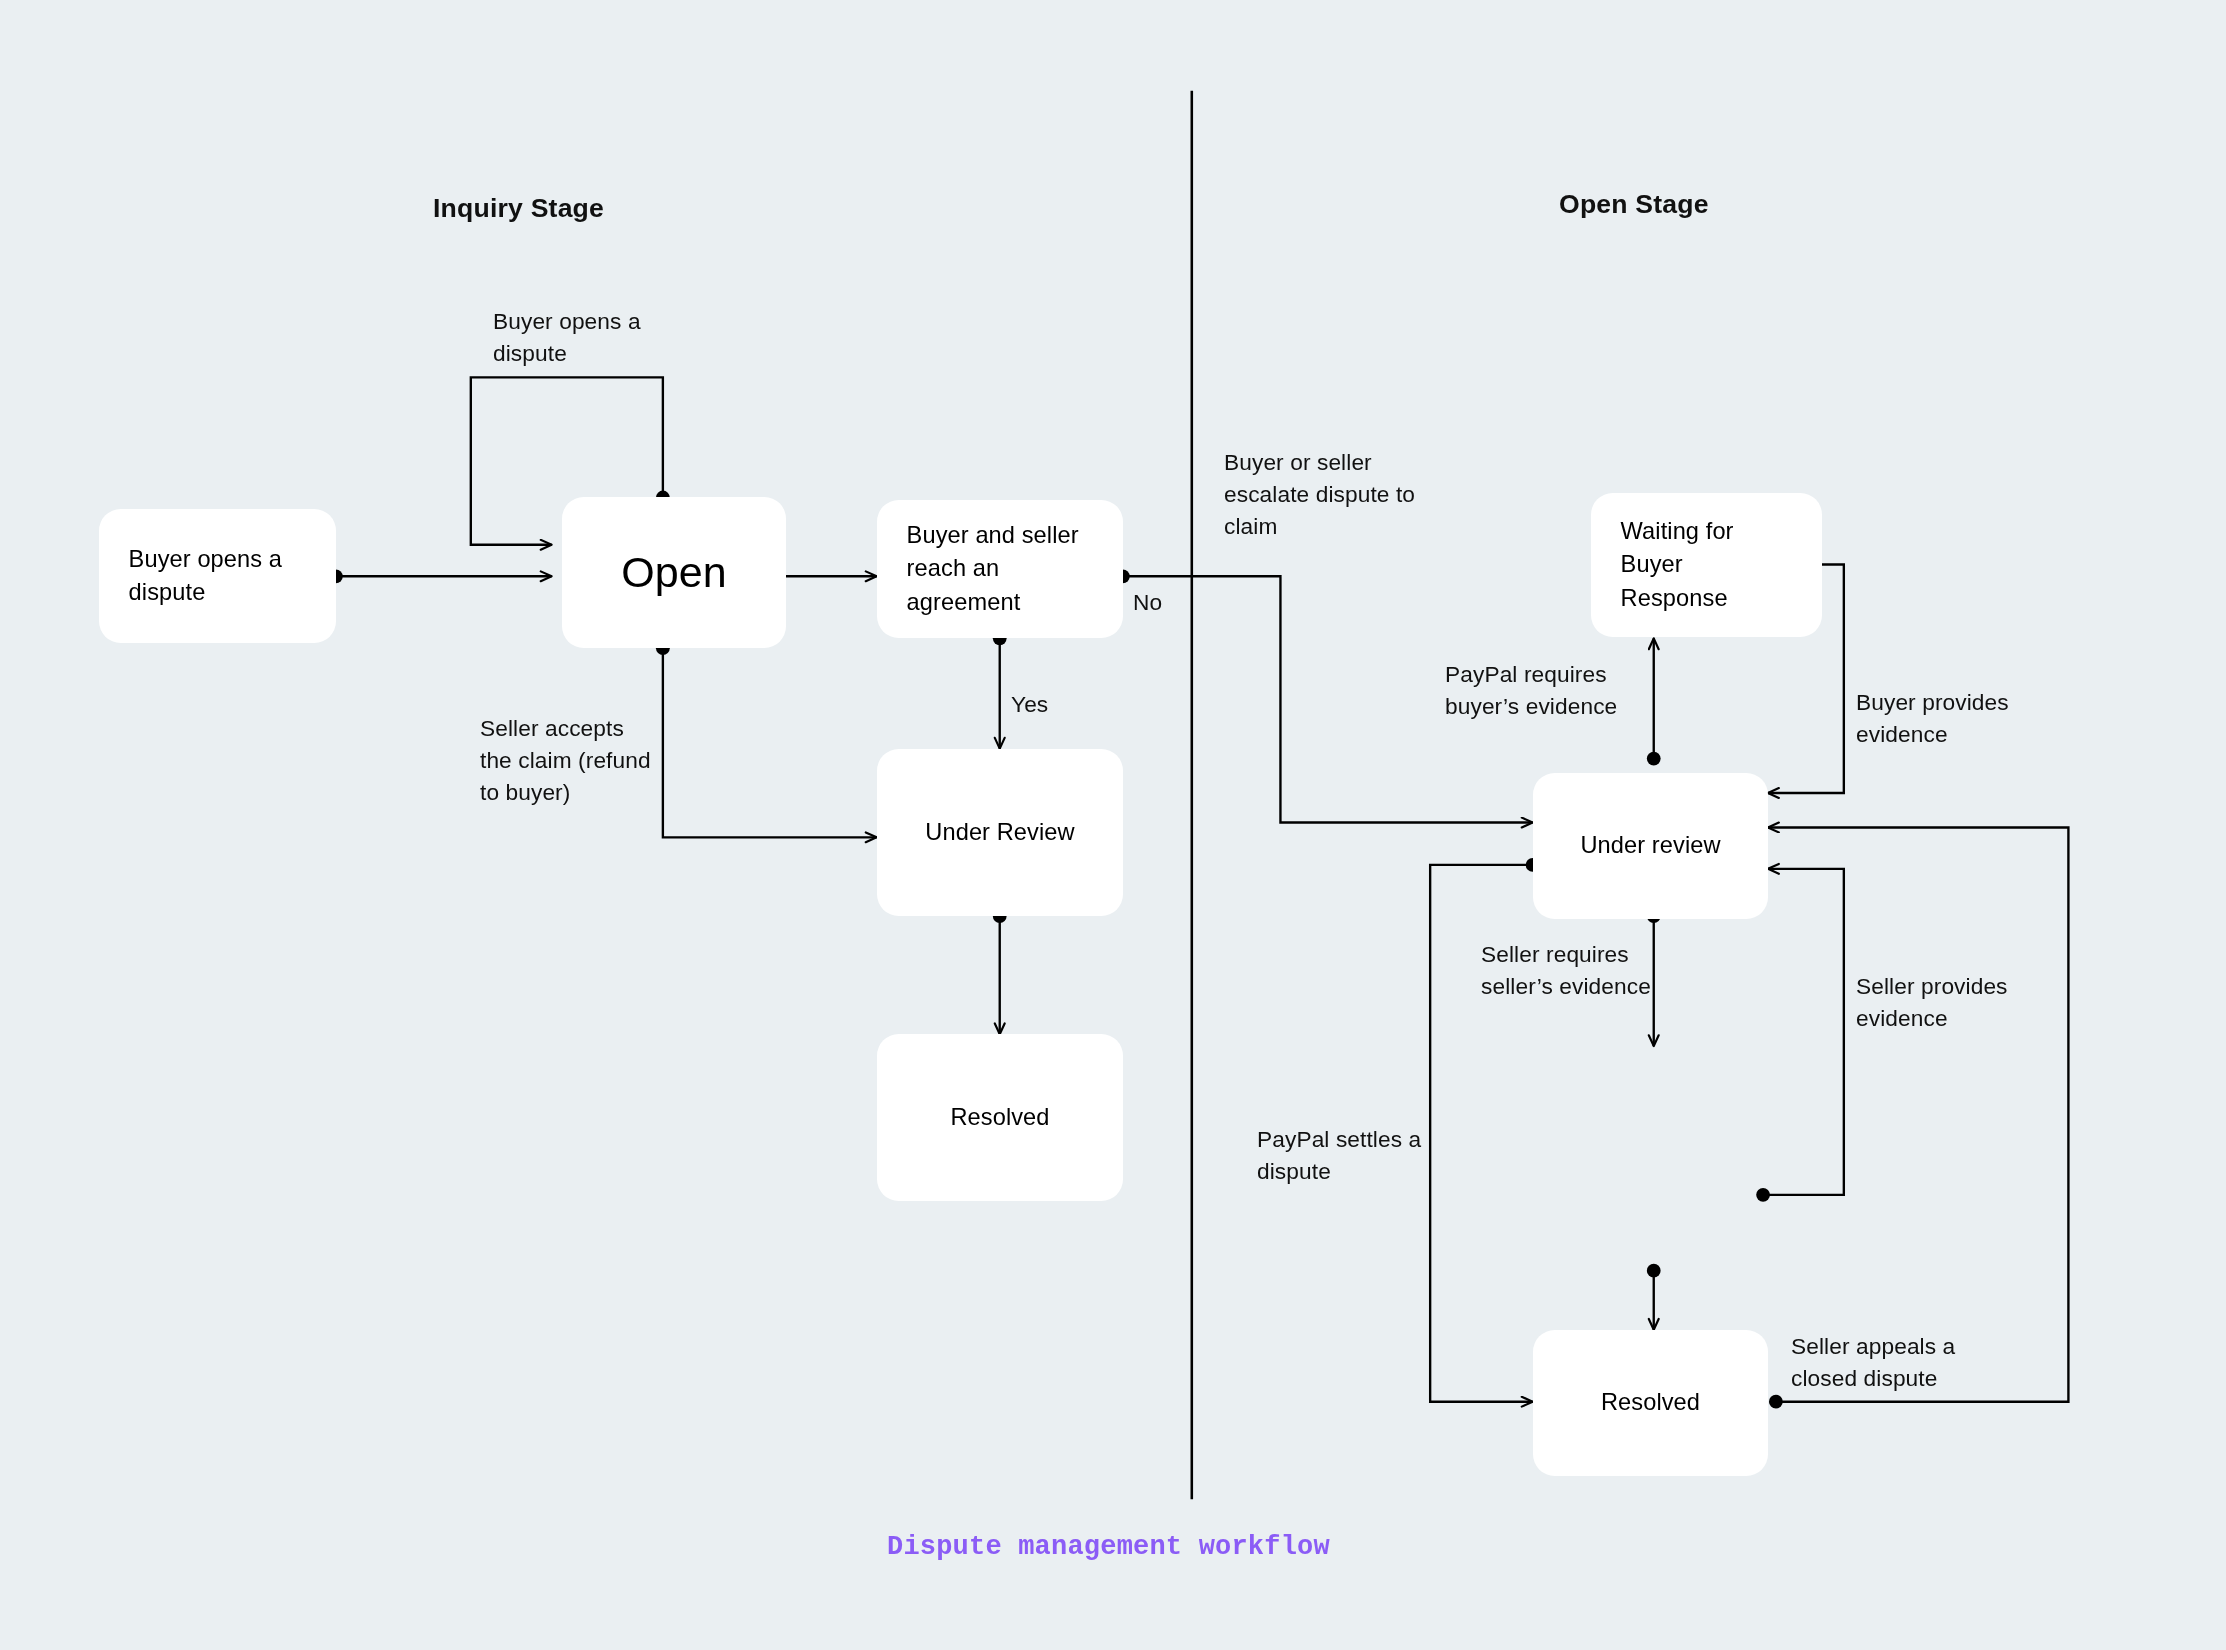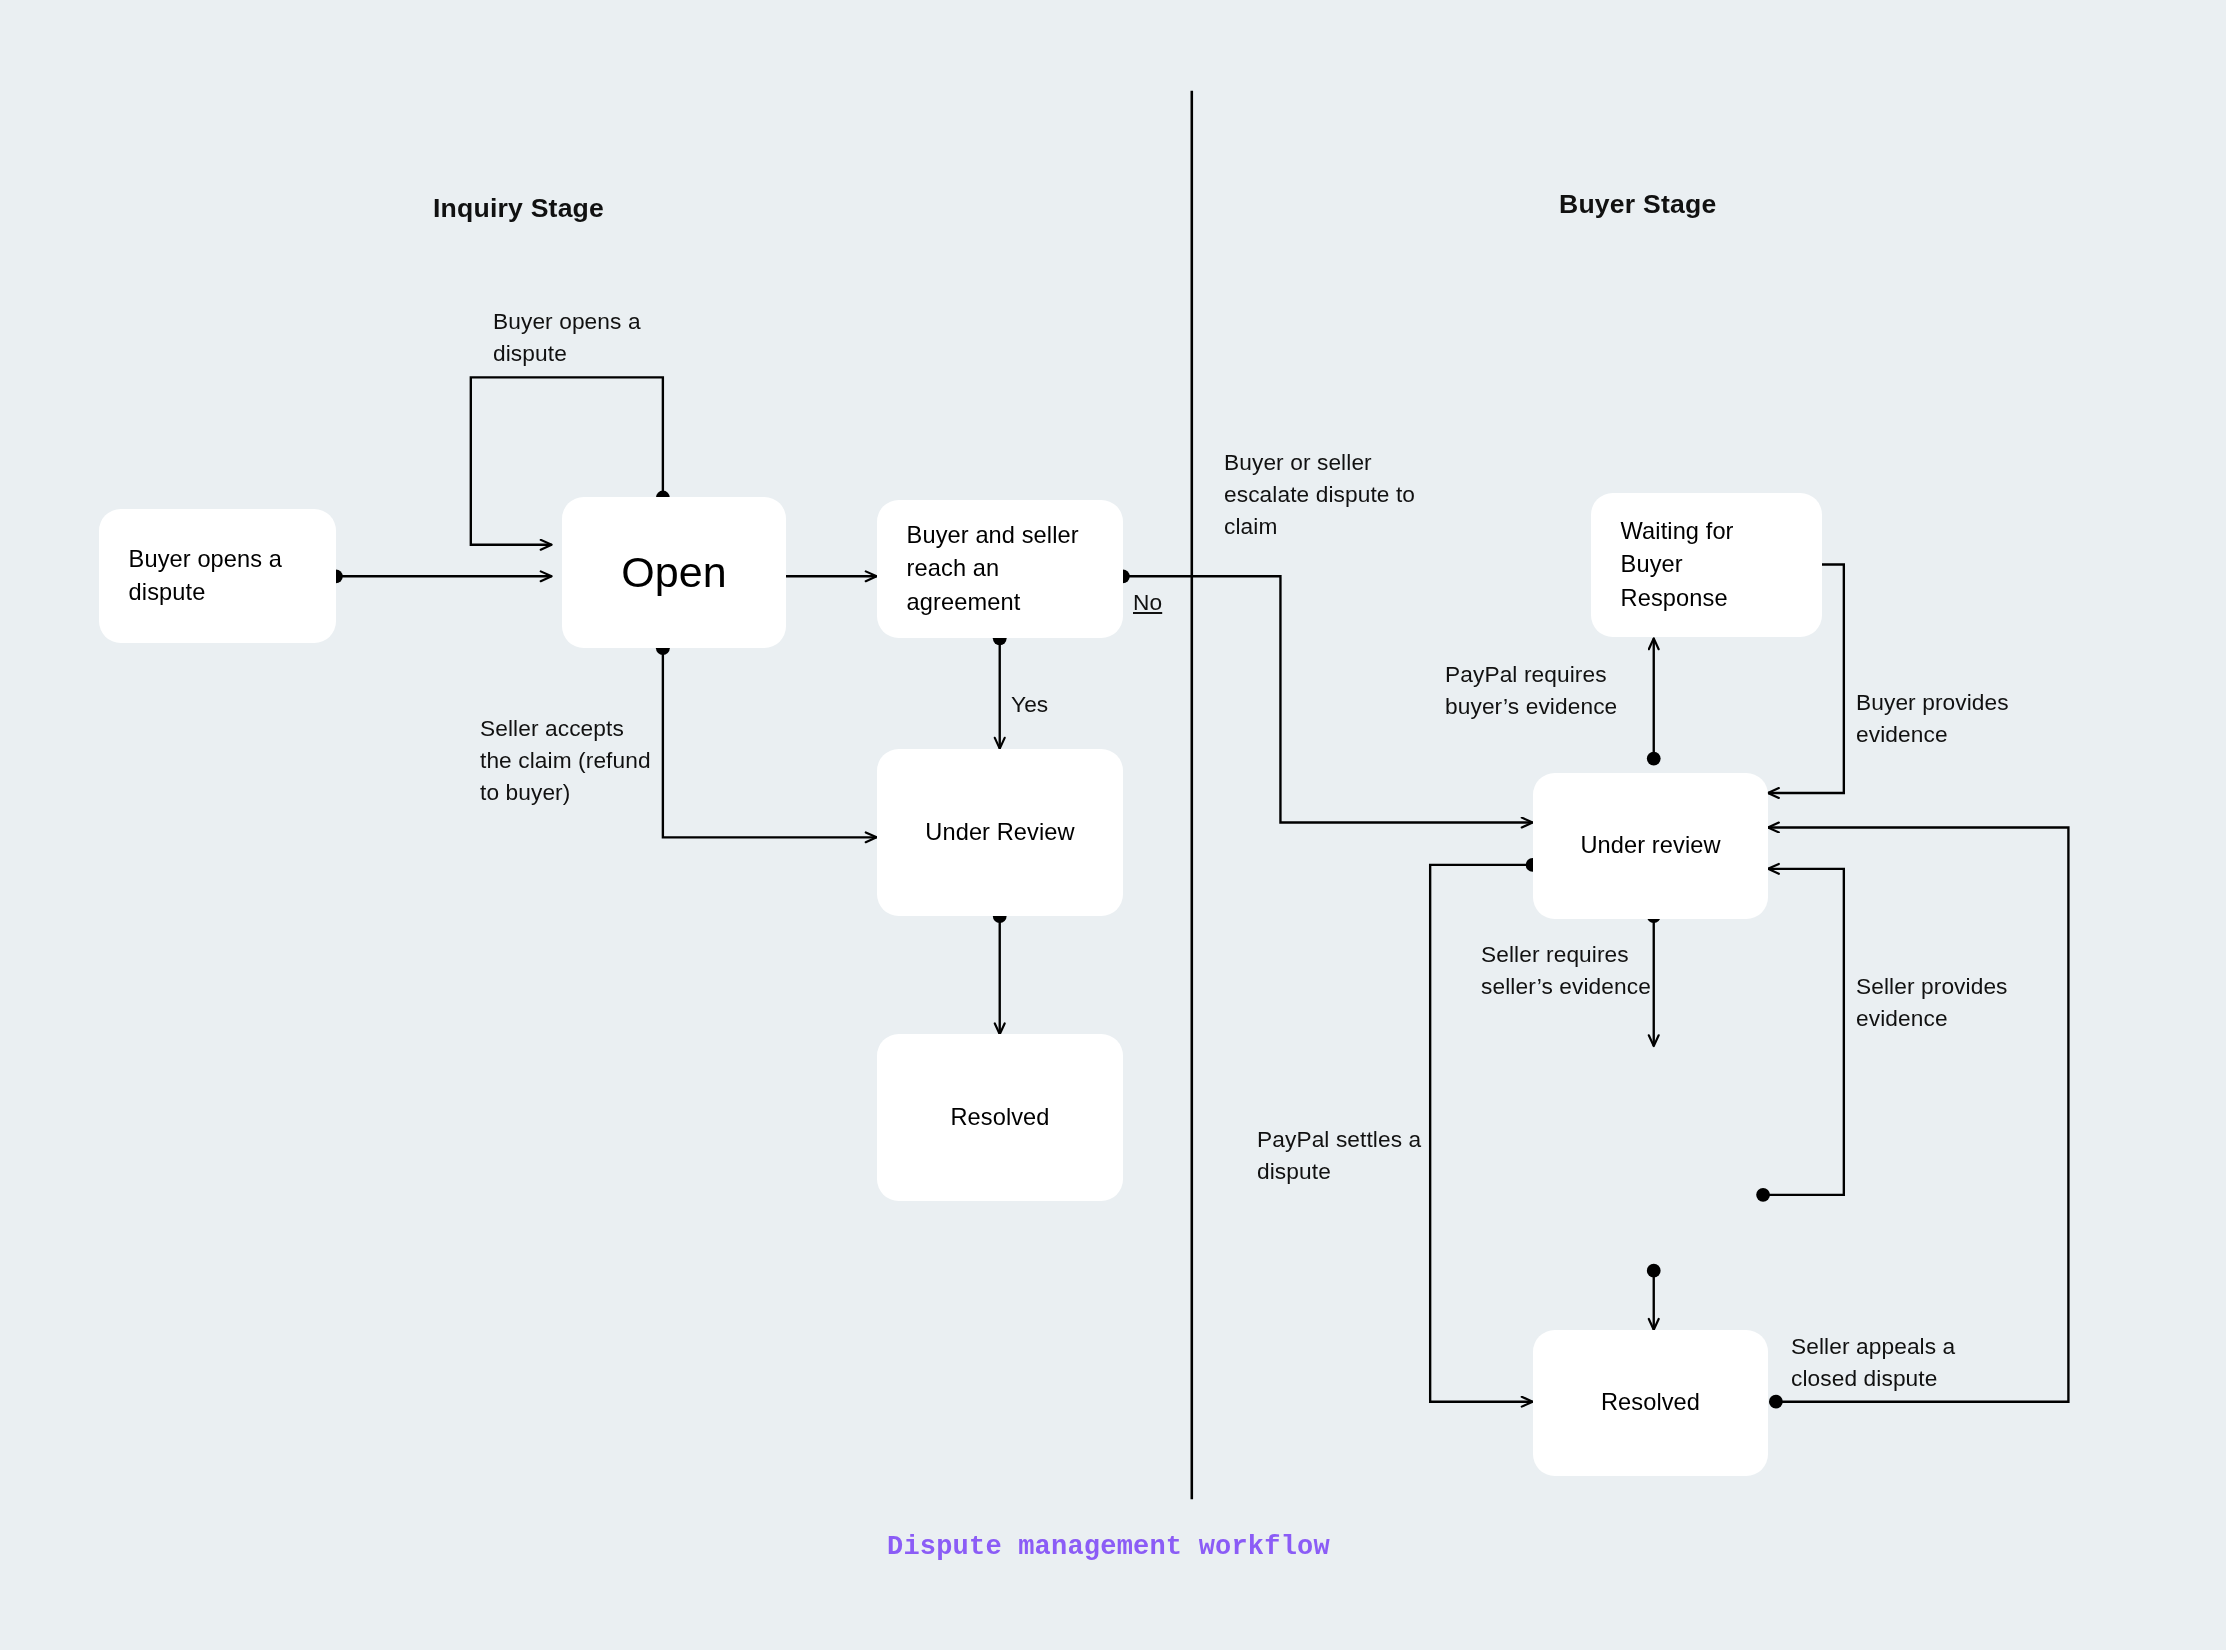--- a/index.html
+++ b/index.html
@@ -106,21 +106,21 @@
 
       <path d="M1556,878 L1452,878 L1452,1423 L1556,1423" marker-end="url(#arw)"></path>
       <circle cx="1556" cy="878" r="7" fill="#000" stroke="none"></circle>
 
       <path d="M1803,1423 L2100,1423 L2100,840 L1795,840" marker-end="url(#arw)"></path>
       <circle cx="1803" cy="1423" r="7" fill="#000" stroke="none"></circle>
     </g>
   </svg>
 
   <div class="stage-title" style="left:433px;top:193px;">Inquiry Stage</div>
-  <div class="stage-title" style="left:1559px;top:189px;">Buyer Stage</div>
+  <div class="stage-title" style="left:1559px;top:189px;">Open Stage</div>
 
   <div class="node" style="left:99px;top:509px;width:237px;height:134px;">Buyer opens a dispute</div>
 
   <div class="node big" style="left:552px;top:497px;width:224px;height:151px;">Open</div>
 
   <div class="node" style="left:877px;top:500px;width:246px;height:138px;">Buyer and seller reach an agreement</div>
 
   <div class="node center" style="left:877px;top:749px;width:246px;height:167px;">Under Review</div>
 
   <div class="node center" style="left:877px;top:1034px;width:246px;height:167px;">Resolved</div>
@@ -131,21 +131,21 @@
 
 
   <div class="node center" style="left:1533px;top:1330px;width:235px;height:146px;">Resolved</div>
 
   <div class="edge-label" style="left:493px;top:305px;width:187px;">Buyer opens a dispute</div>
 
   <div class="edge-label" style="left:480px;top:712px;width:172px;">Seller accepts the claim (refund to buyer)</div>
 
   <div class="edge-label" style="left:1011px;top:688px;">Yes</div>
 
-  <div class="edge-label" style="left:1133px;top:586px;text-decoration:underline;">No</div>
+  <div class="edge-label" style="left:1133px;top:586px;">No</div>
 
   <div class="edge-label" style="left:1224px;top:446px;width:202px;">Buyer or seller escalate dispute to claim</div>
 
   <div class="edge-label" style="left:1445px;top:658px;width:212px;">PayPal requires buyer’s evidence</div>
 
   <div class="edge-label" style="left:1856px;top:686px;width:182px;">Buyer provides evidence</div>
 
   <div class="edge-label" style="left:1481px;top:938px;width:177px;">Seller requires seller’s evidence</div>
 
   <div class="edge-label" style="left:1856px;top:970px;width:177px;">Seller provides evidence</div>

